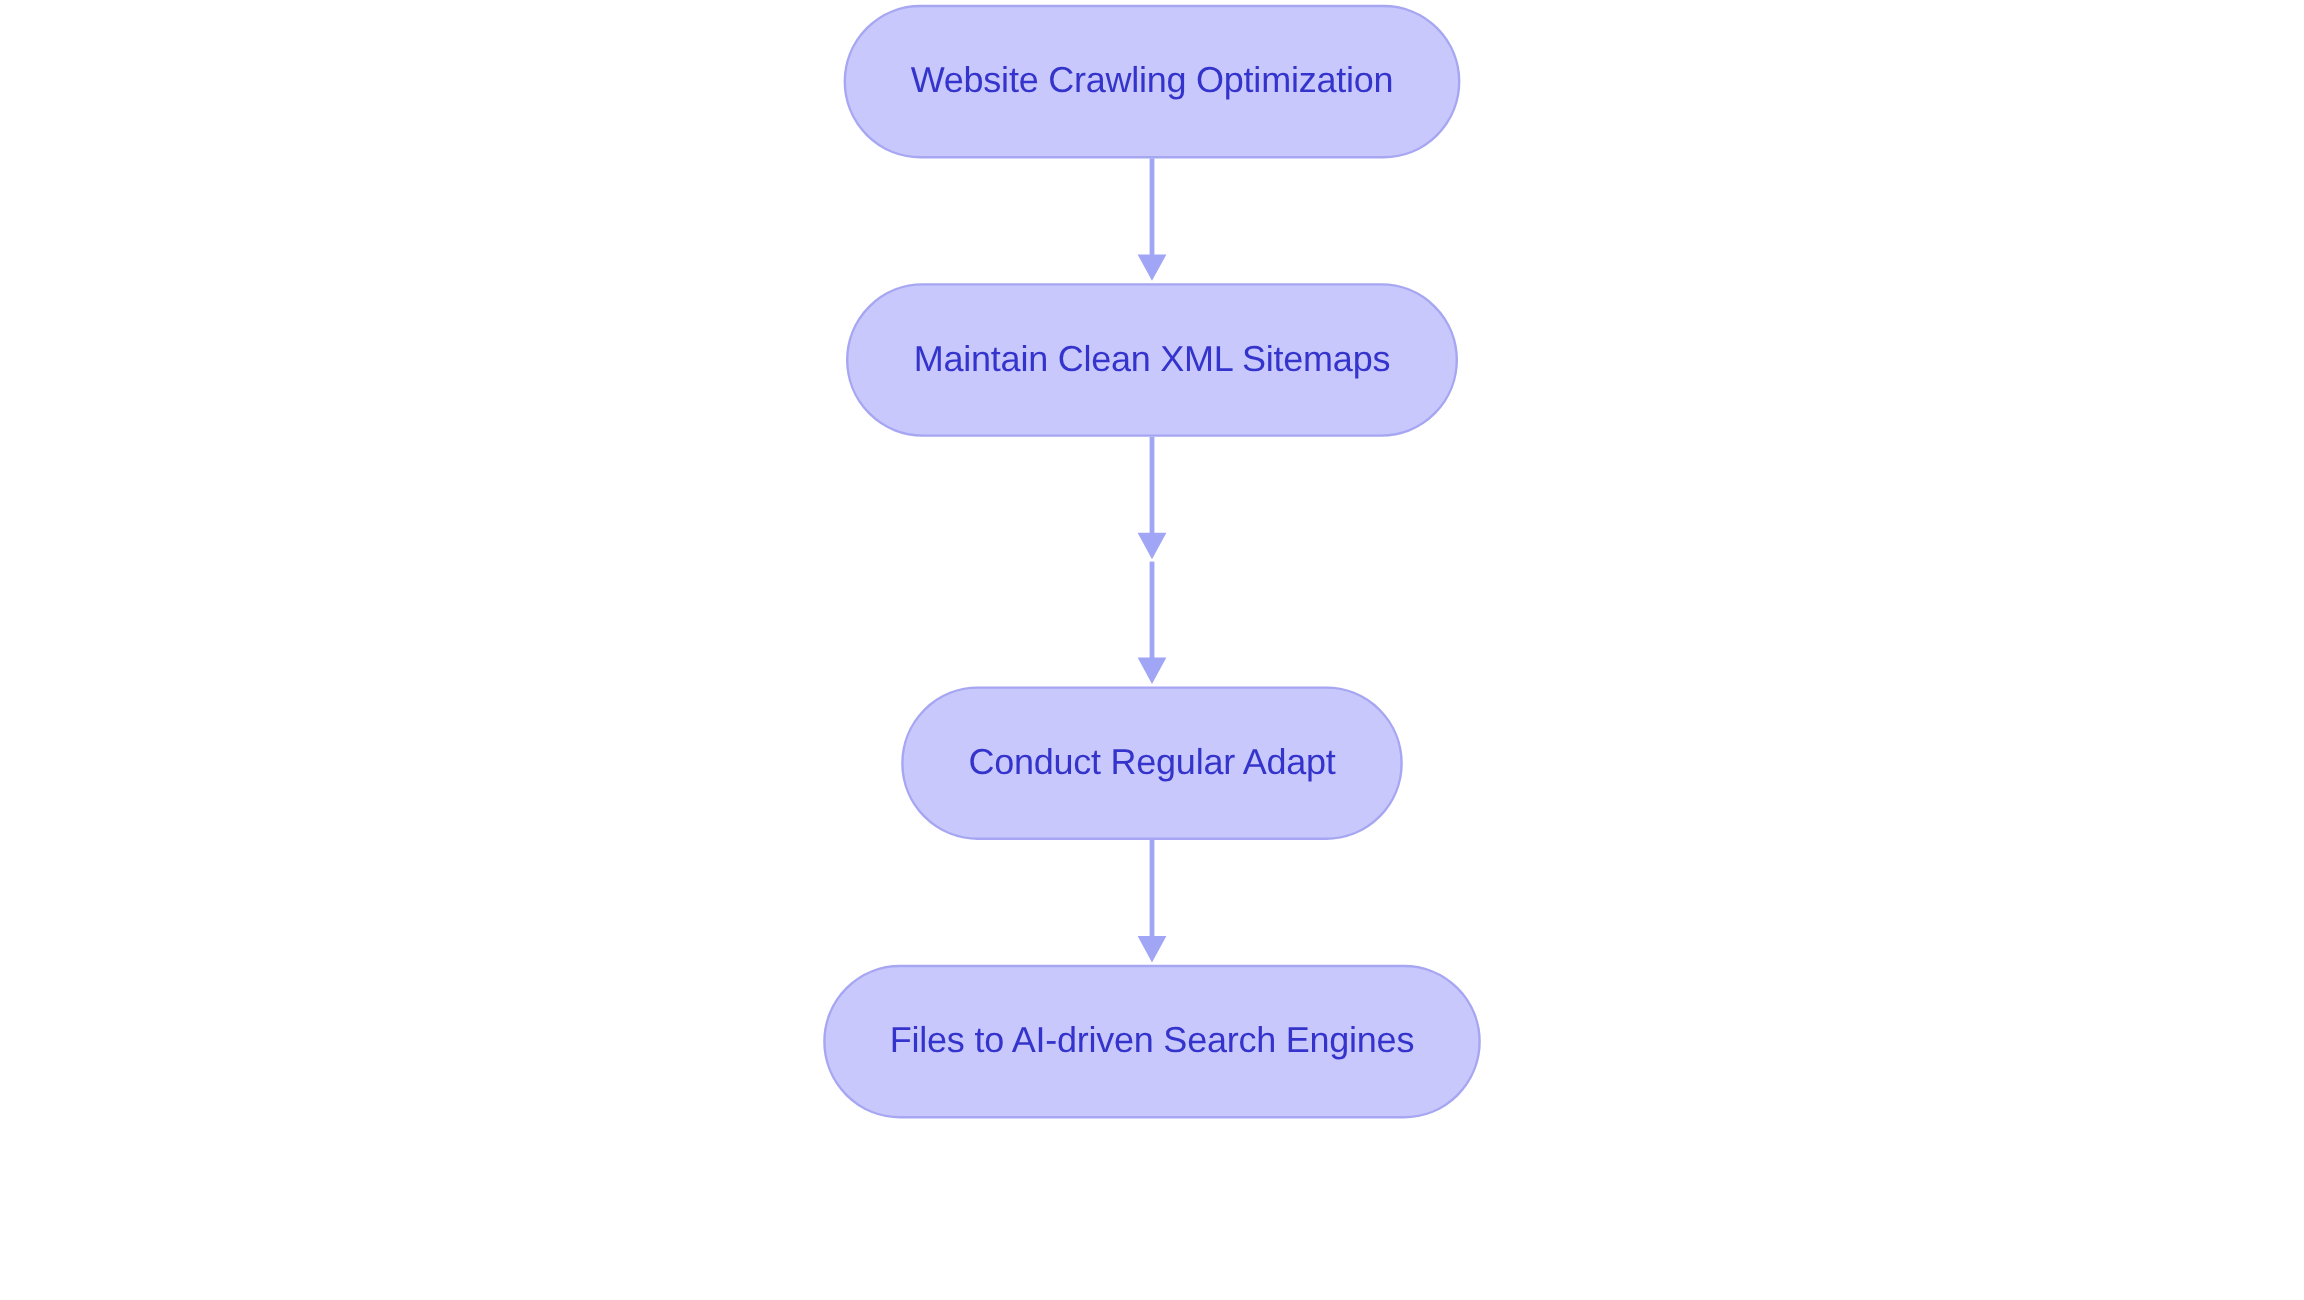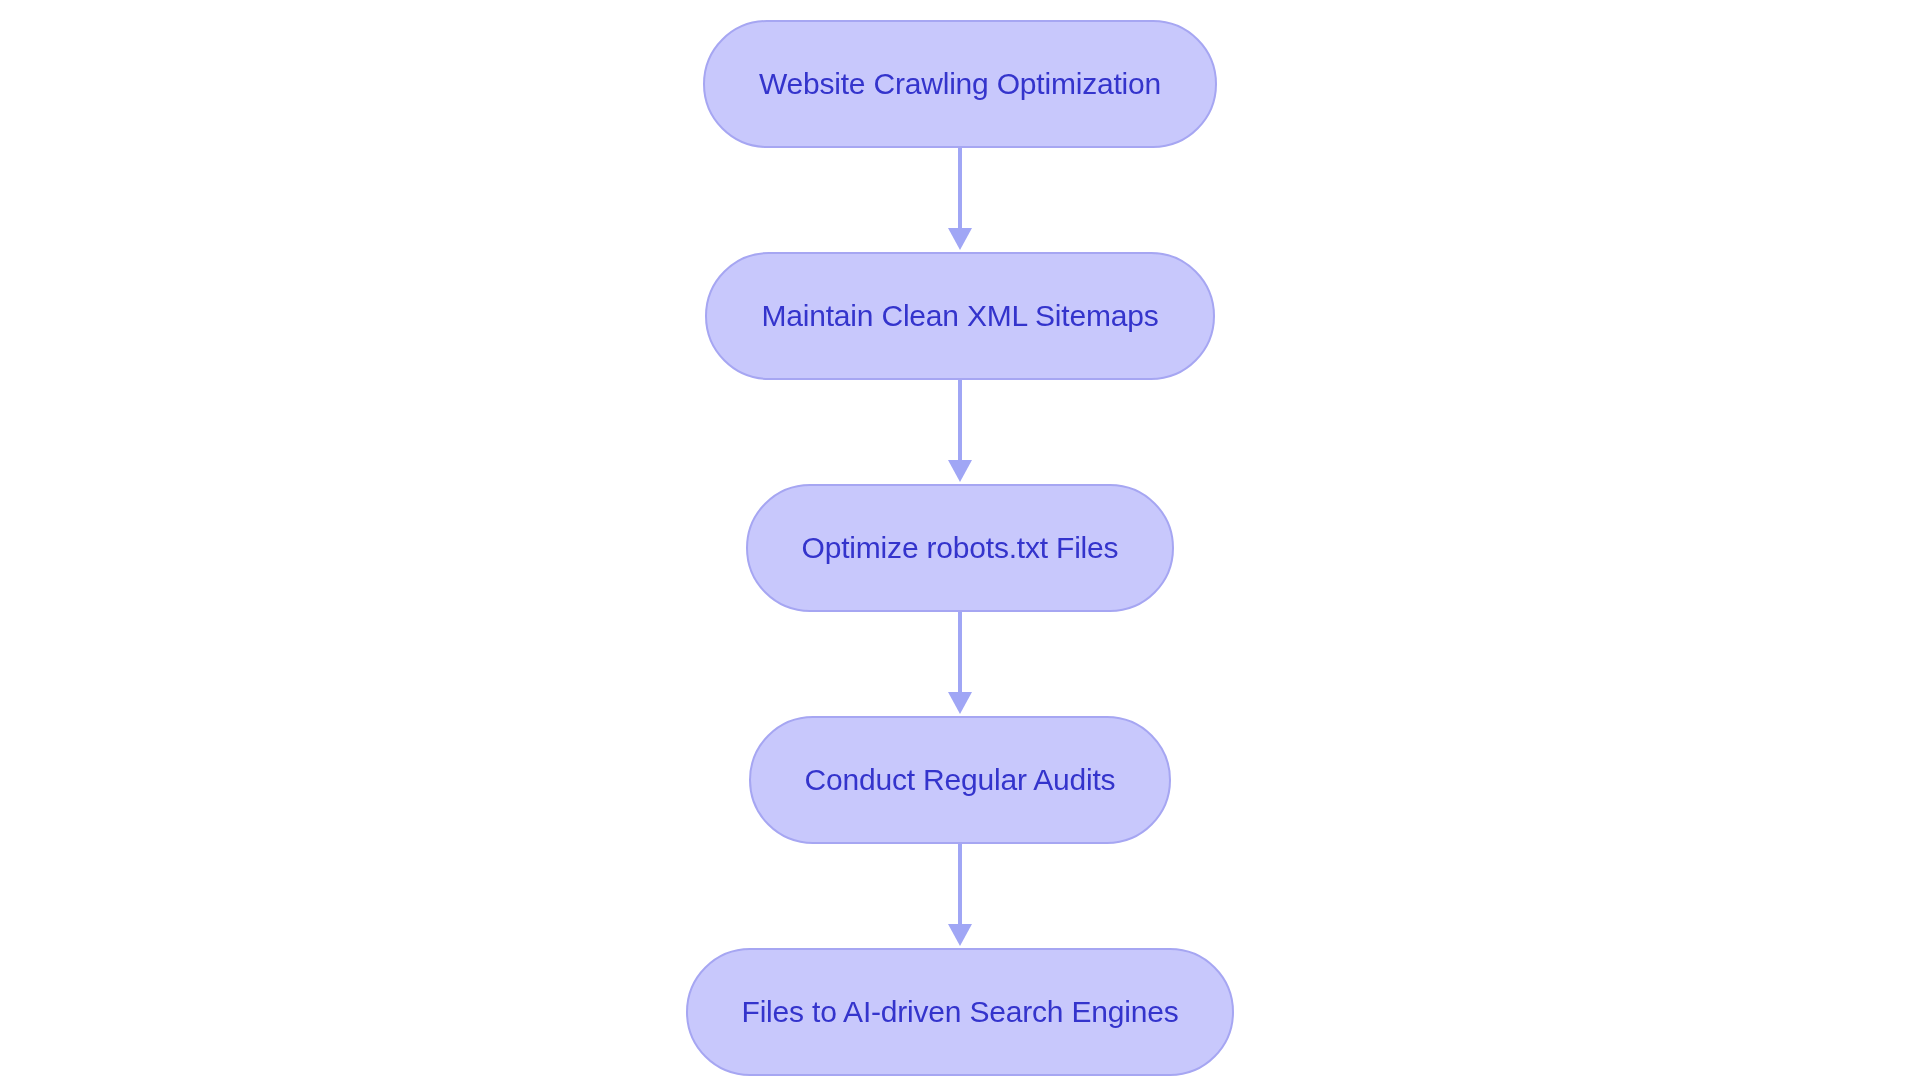--- a/index.html
+++ b/index.html
@@ -24,21 +24,21 @@
   .flow-column {
     position: absolute;
     left: 0;
     top: 0;
     width: 1920px;
     height: 1083px;
     display: flex;
     flex-direction: column;
     align-items: center;
     justify-content: flex-start;
-    padding-top: 20px;
+    padding-top: 4px;
     box-sizing: border-box;
   }
 
   .flow-node {
     box-sizing: border-box;
     background: #c8c8fc;
     border: 2px solid #a6a6f2;
     border-radius: 9999px;
     color: #3434cc;
     font-family: "Liberation Sans", sans-serif;
@@ -86,30 +86,29 @@
 
     <div class="flow-node">Maintain Clean XML Sitemaps</div>
 
     <div class="flow-arrow">
       <svg viewBox="0 0 26 104" xmlns="http://www.w3.org/2000/svg" aria-hidden="true">
         <line x1="13" y1="0" x2="13" y2="84" stroke="#a0a6f5" stroke-width="4"></line>
         <polygon points="13,102 1,80 25,80" fill="#a0a6f5"></polygon>
       </svg>
     </div>
 
-    <div class="flow-node">Optimize robots.txt Files</div>
 
     <div class="flow-arrow">
       <svg viewBox="0 0 26 104" xmlns="http://www.w3.org/2000/svg" aria-hidden="true">
         <line x1="13" y1="0" x2="13" y2="84" stroke="#a0a6f5" stroke-width="4"></line>
         <polygon points="13,102 1,80 25,80" fill="#a0a6f5"></polygon>
       </svg>
     </div>
 
-    <div class="flow-node">Conduct Regular Audits</div>
+    <div class="flow-node">Conduct Regular Adapt</div>
 
     <div class="flow-arrow">
       <svg viewBox="0 0 26 104" xmlns="http://www.w3.org/2000/svg" aria-hidden="true">
         <line x1="13" y1="0" x2="13" y2="84" stroke="#a0a6f5" stroke-width="4"></line>
         <polygon points="13,102 1,80 25,80" fill="#a0a6f5"></polygon>
       </svg>
     </div>
 
     <div class="flow-node">Files to AI-driven Search Engines</div>
 

